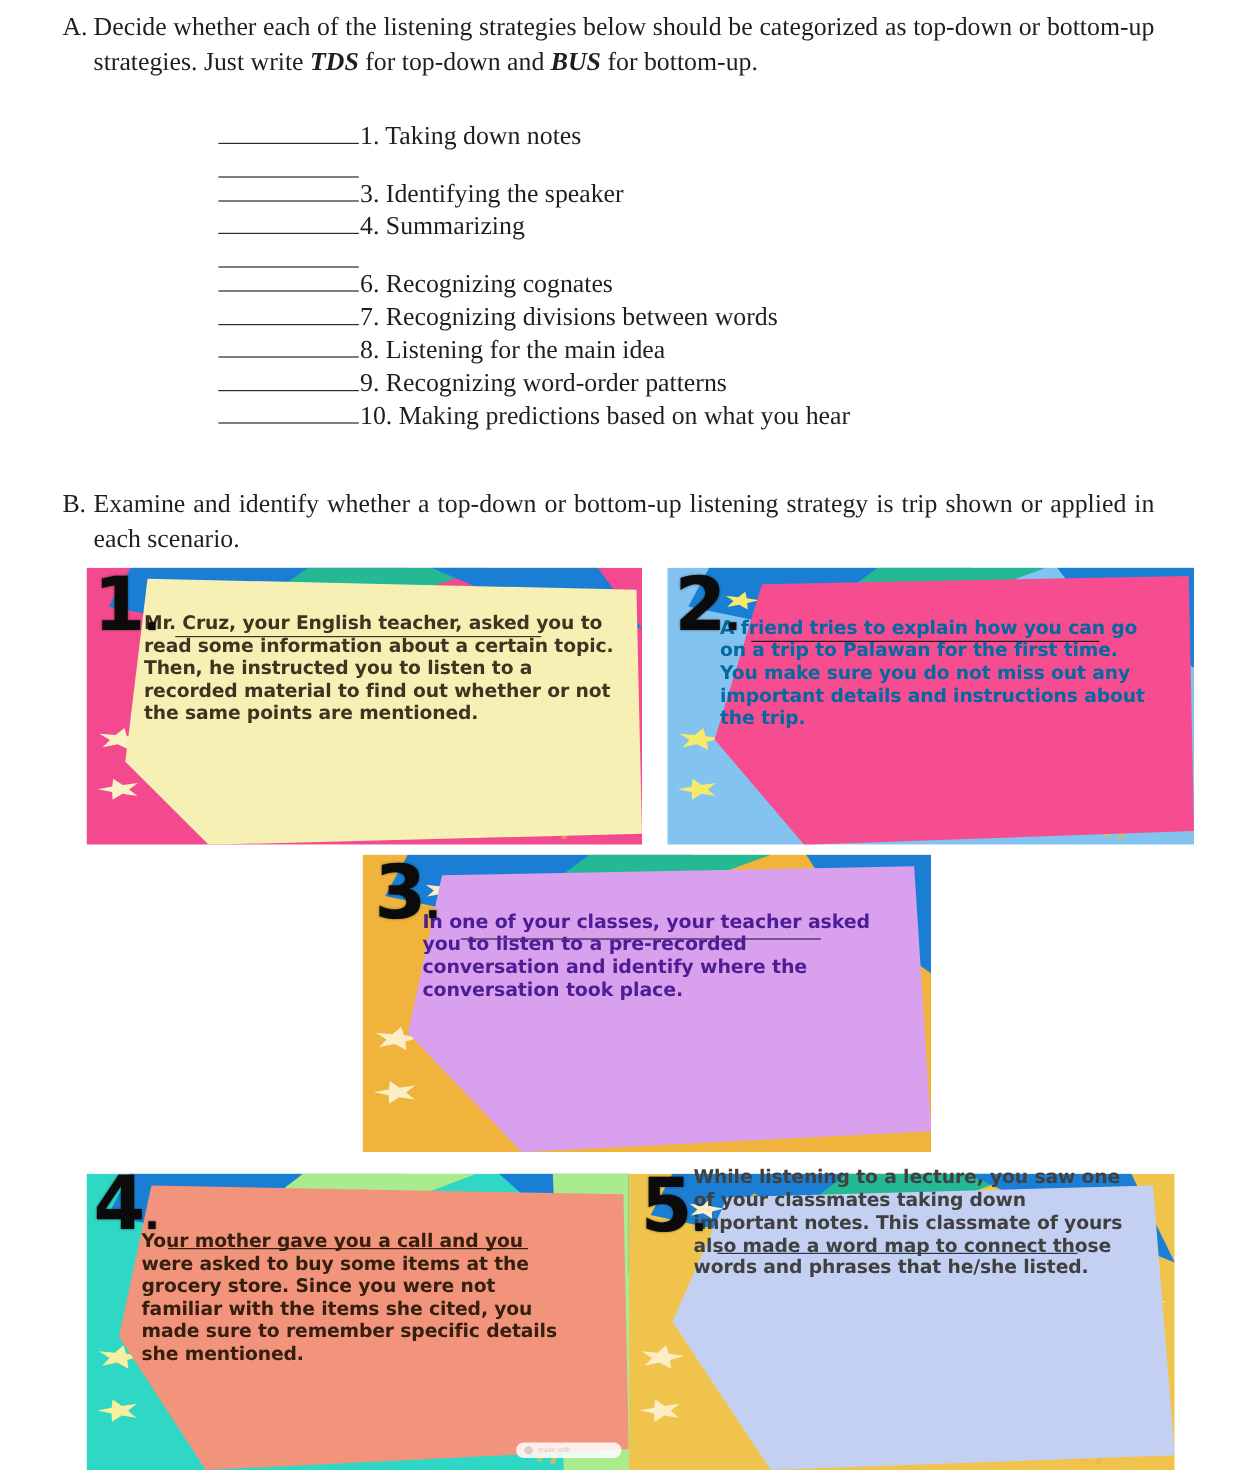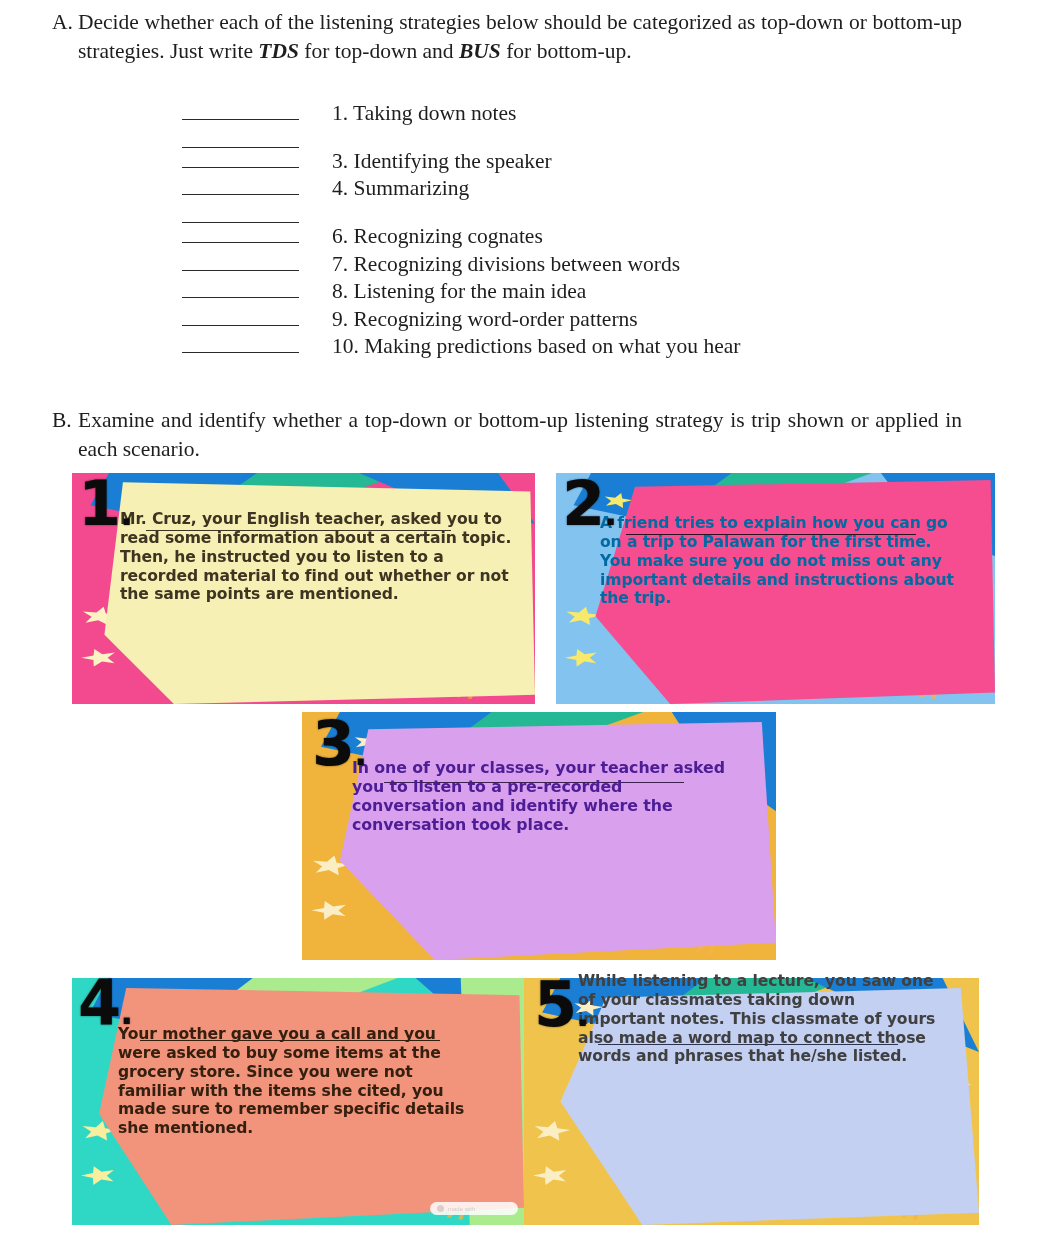--- a/index.html
+++ b/index.html
@@ -30,21 +30,21 @@
   .instr-body b{font-weight:bold;font-style:italic;}
 
   #part-a{position:absolute;left:44px;top:8px;width:960px;}
   #part-b{position:absolute;left:44px;top:406px;width:960px;}
 
   
   #answer-list{
     position:absolute;left:182px;top:100px;
     font-size:21.5px;line-height:1.285;color:#1e1e1e;
   }
-  .ans-row{display:flex;align-items:baseline;white-space:nowrap;gap:32px;}
+  .ans-row{display:flex;align-items:baseline;white-space:nowrap;}
   .ans-blank{
     display:inline-block;width:117px;
     border-bottom:1.6px solid #2a2a2a;
     margin-right:1px;height:19px;
   }
   .ans-text{display:inline-block;}
 
   
   .card{
     position:absolute;

